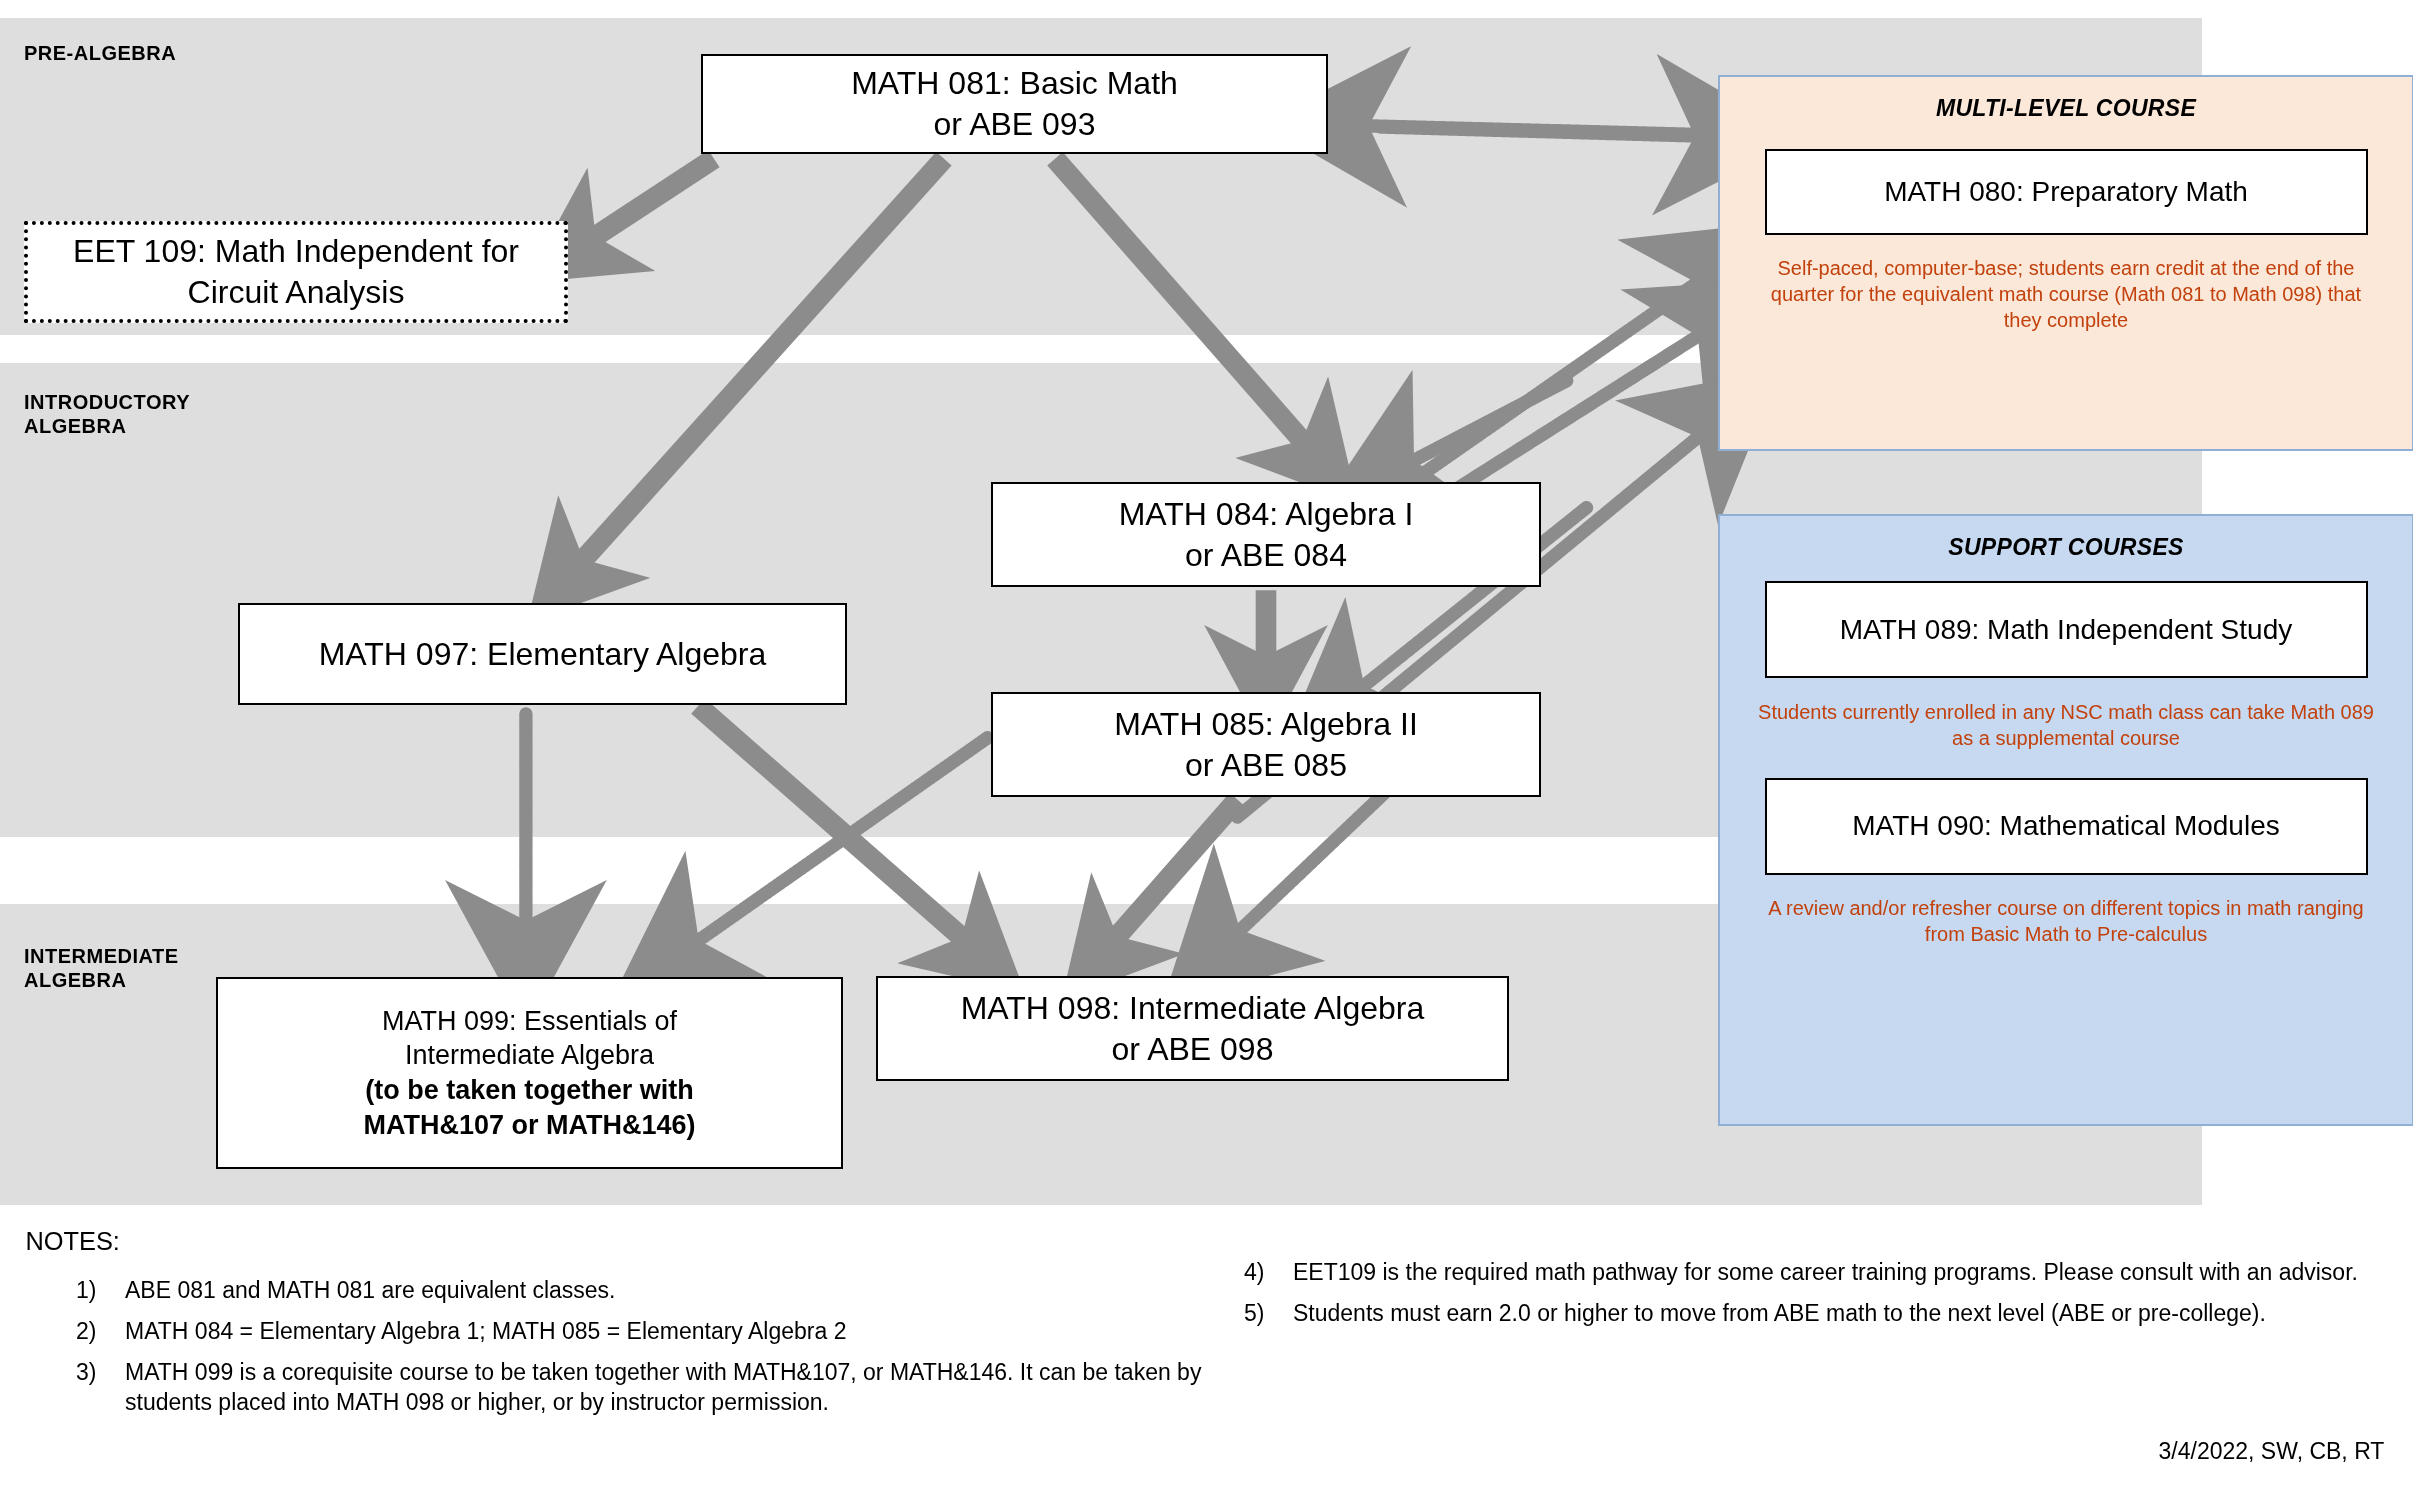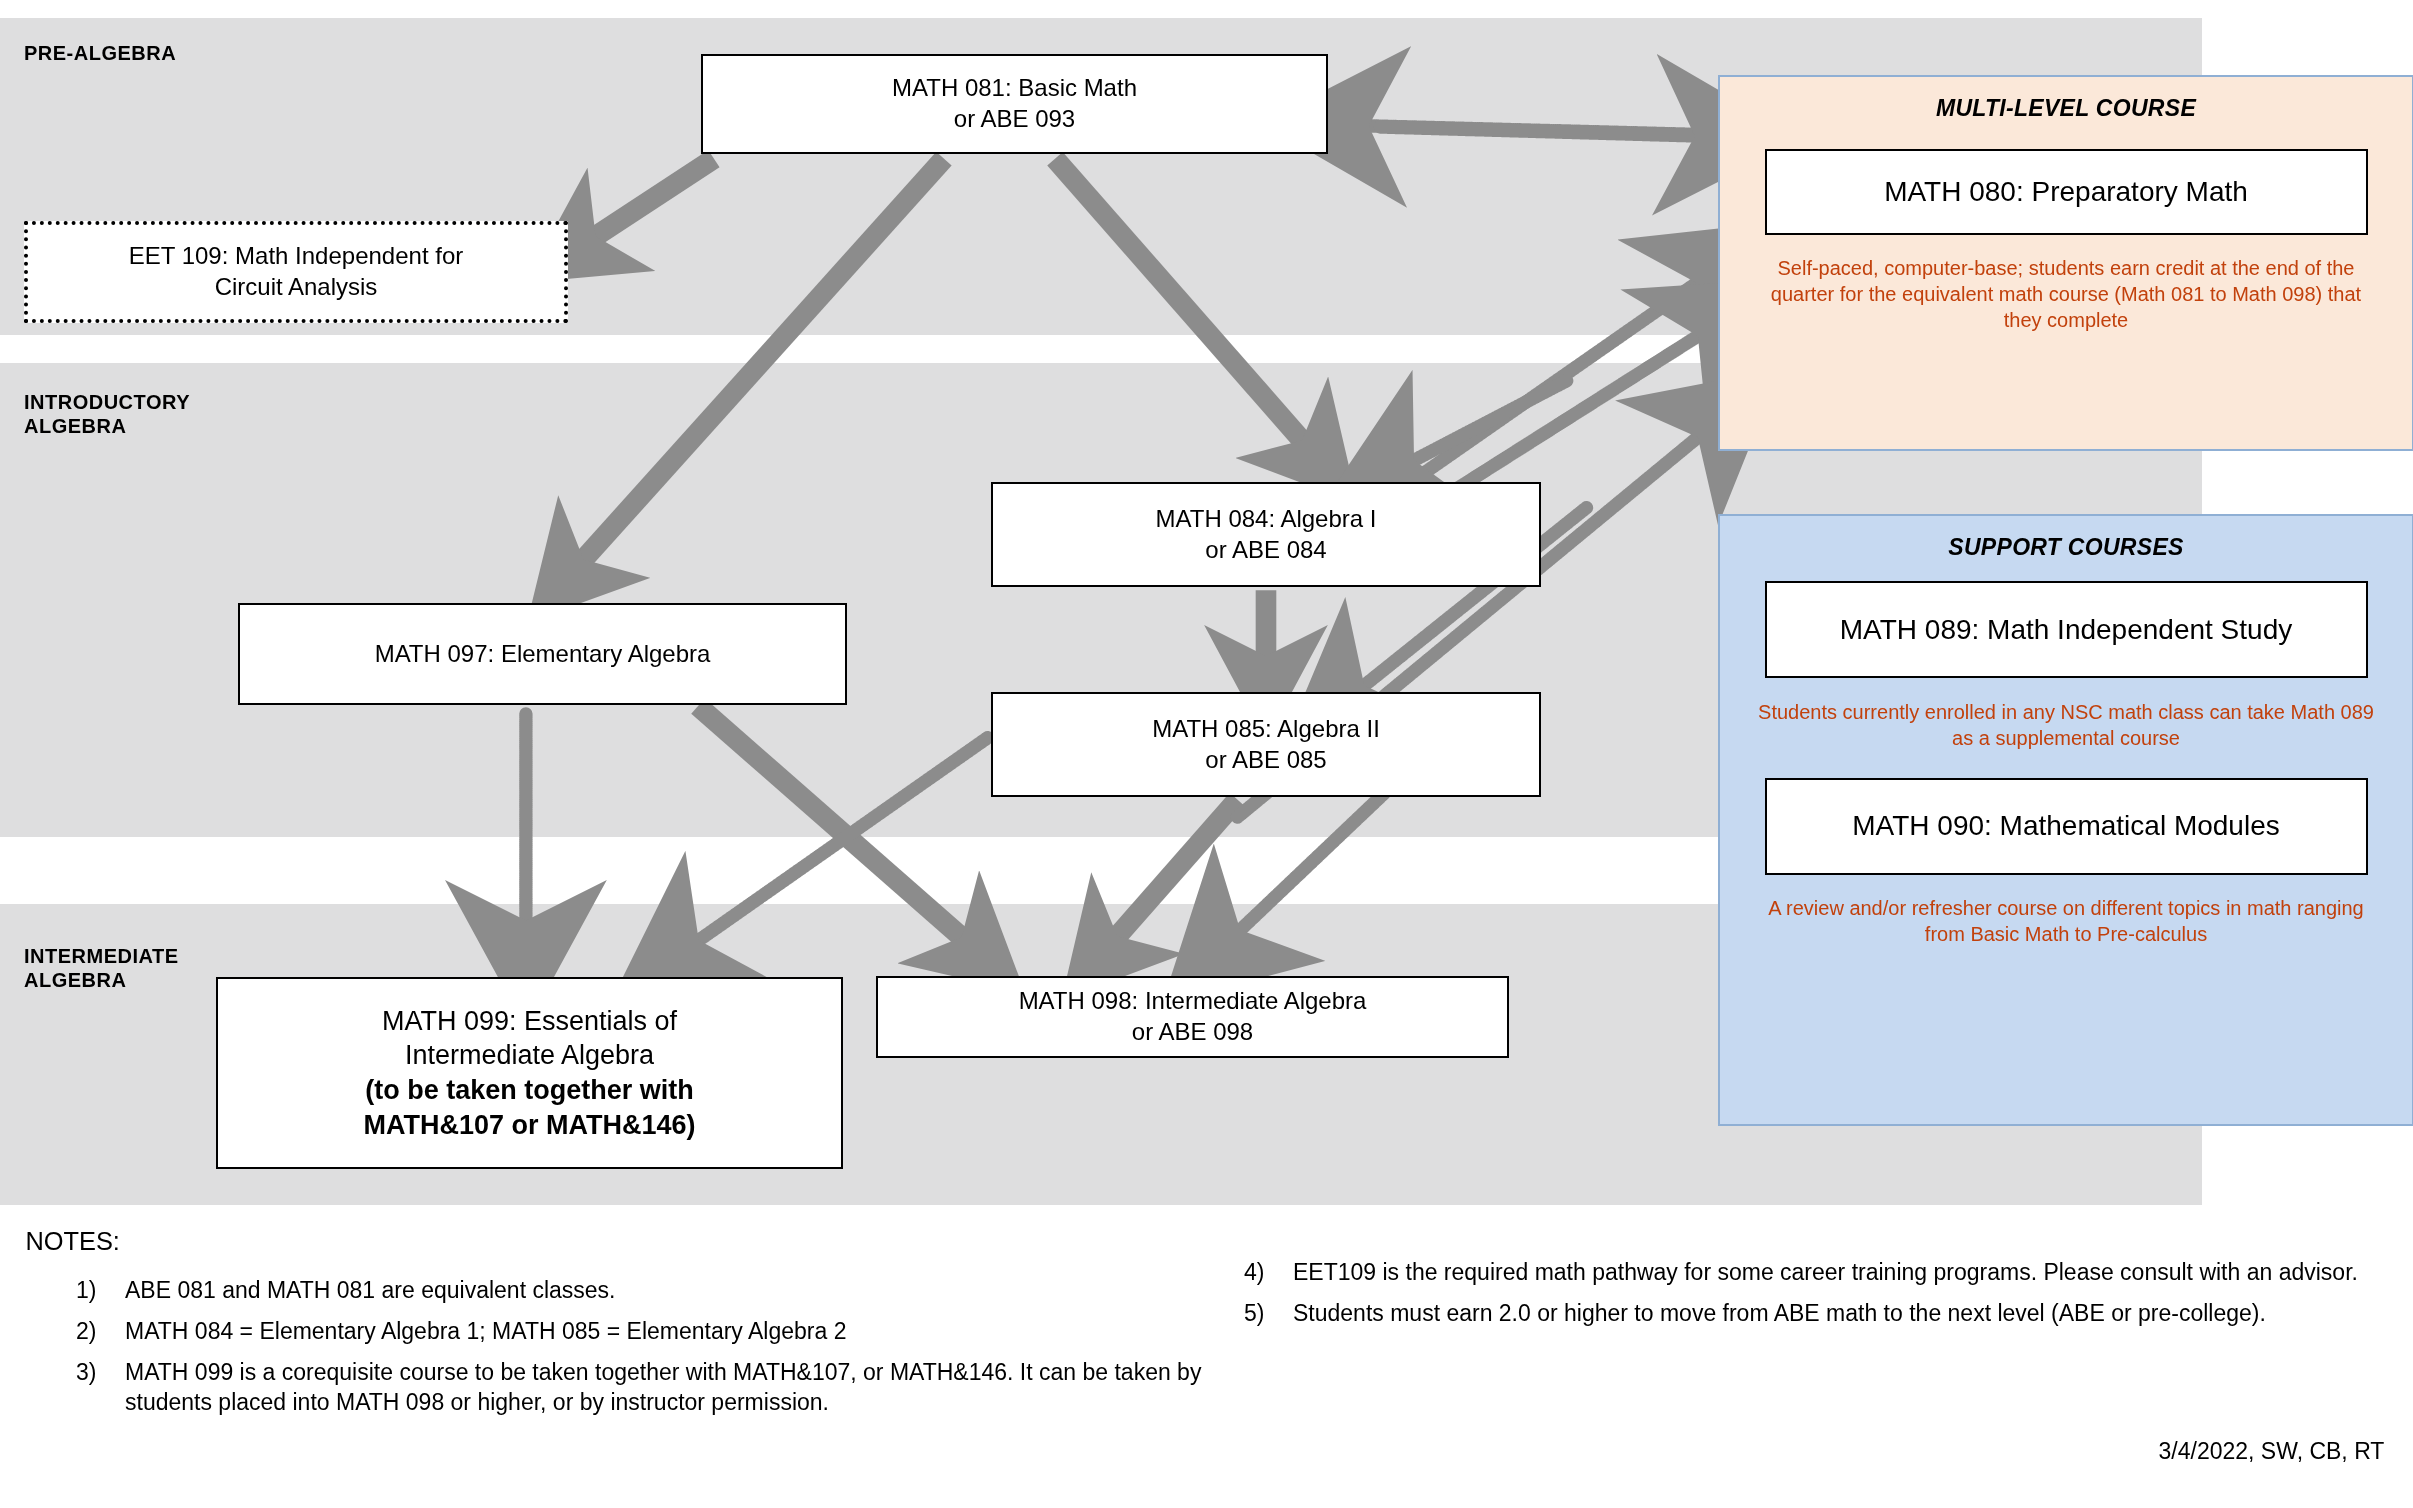--- a/index.html
+++ b/index.html
@@ -24,33 +24,33 @@
   #lbl-intro {left:24px;top:390px;}
   #lbl-inter {left:24px;top:944px;}
 
   
   #arrows{position:absolute;left:0;top:0;width:2413px;height:1508px;}
 
   
   .node{
     position:absolute;background:#ffffff;border:2.4px solid #000;
     display:flex;align-items:center;justify-content:center;text-align:center;
-    font-size:24px;color:#000;line-height:1.28;box-sizing:border-box;
+    font-size:32px;color:#000;line-height:1.28;box-sizing:border-box;
     padding:4.8px 11px;
   }
   .node.dotted{border:4px dotted #000;}
   .node .nm{display:block;}
 
   #n-081 {left:701px; top:54px;  width:627px; height:100px;}
   #n-eet {left:24px;  top:221px; width:544px; height:102px;}
   #n-097 {left:238px; top:603px; width:609px; height:102px;}
   #n-084 {left:991px;top:482px; width:550px; height:105px;}
   #n-085 {left:991px;top:692px; width:550px; height:105px;}
   #n-099 {left:216px; top:977px;width:627px; height:192px;}
-  #n-098 {left:876px;top:976px;width:633px; height:82px;}
+  #n-098 {left:876px;top:976px;width:633px; height:105px;}
 
   #n-099{flex-direction:column;justify-content:center;font-size:27px;}
   #n-099 .bold{font-weight:bold;}
 
   
   .panel{position:absolute;box-sizing:border-box;border:2.4px solid #8fafd4;}
   #panel-multi  {left:1718px;top:75px;  width:696px;height:376px;background:#fbe8d9;}
   #panel-support{left:1718px;top:514px; width:696px;height:612px;background:#c6d9f1;}
 
   .panel-title{

